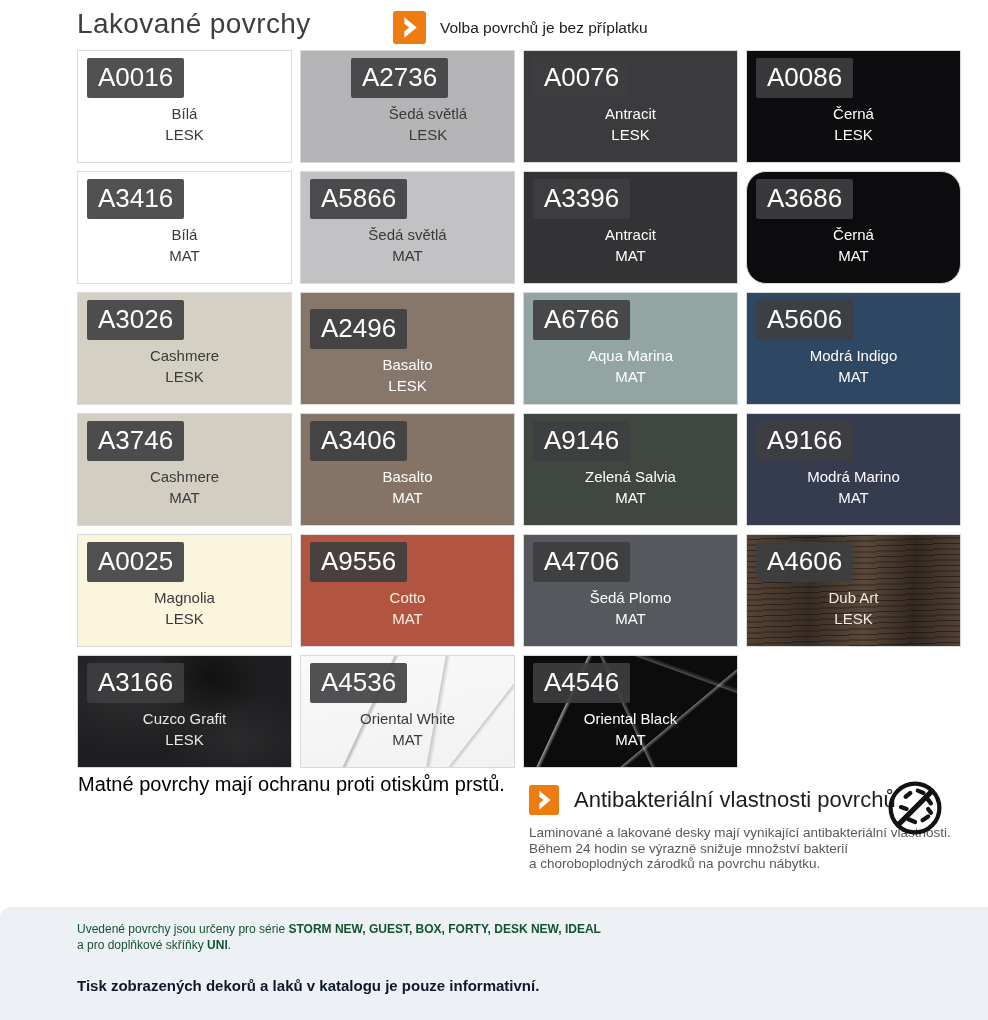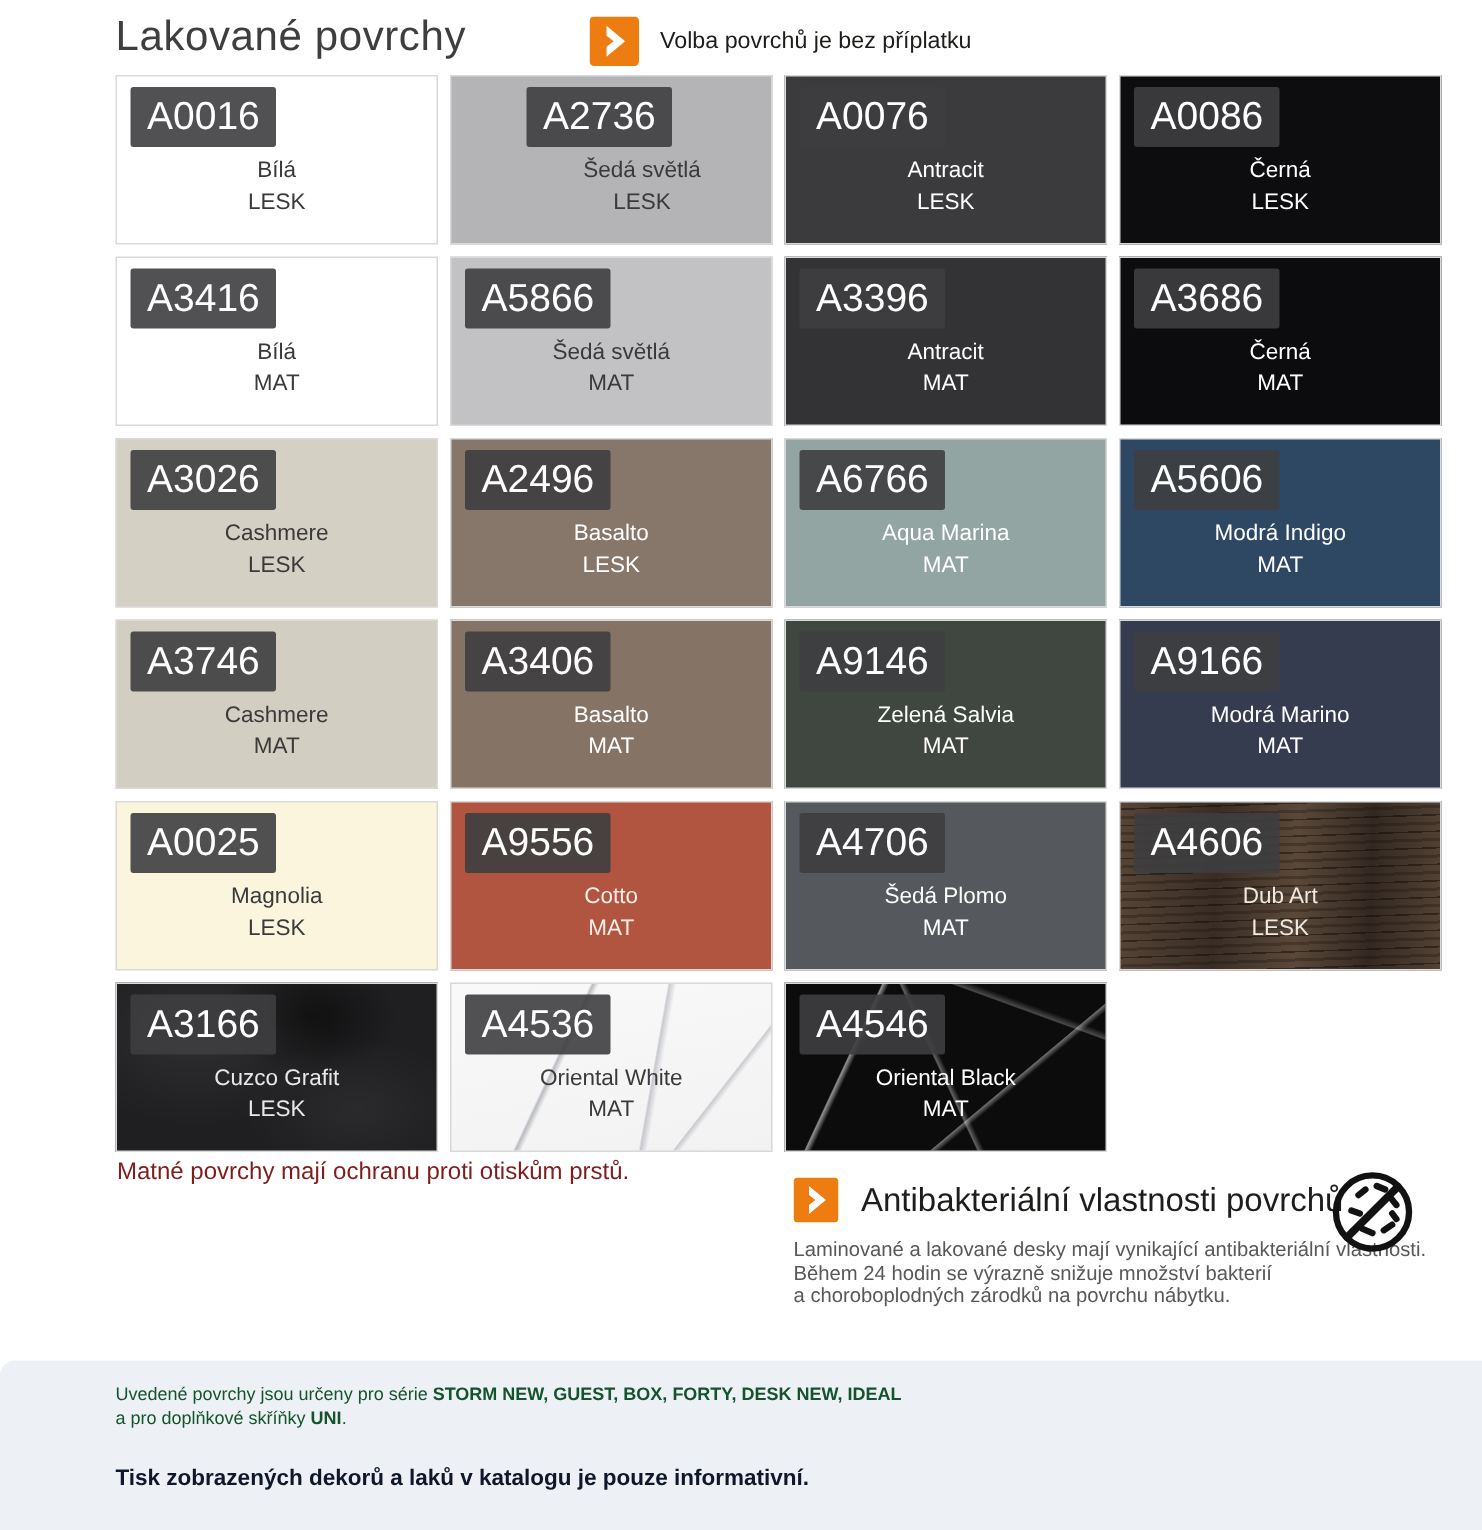--- a/index.html
+++ b/index.html
@@ -36,21 +36,21 @@
      linear-gradient(115deg, rgba(0,0,0,0) 35%, rgba(110,115,125,.45) 35.6%, rgba(0,0,0,0) 37.2%),
      linear-gradient(100deg, rgba(0,0,0,0) 62%, rgba(130,135,145,.4) 62.5%, rgba(0,0,0,0) 64.5%),
      linear-gradient(128deg, rgba(0,0,0,0) 78%, rgba(120,125,135,.35) 78.4%, rgba(0,0,0,0) 80%),
      linear-gradient(170deg, rgba(255,255,255,.55), rgba(255,255,255,0));}
   .tx-marble-black{background-image:
      linear-gradient(115deg, rgba(0,0,0,0) 24%, rgba(255,255,255,.55) 24.4%, rgba(0,0,0,0) 26%),
      linear-gradient(65deg, rgba(0,0,0,0) 48%, rgba(255,255,255,.35) 48.4%, rgba(0,0,0,0) 50%),
      linear-gradient(140deg, rgba(0,0,0,0) 66%, rgba(255,255,255,.4) 66.3%, rgba(0,0,0,0) 68%),
      linear-gradient(20deg, rgba(0,0,0,0) 80%, rgba(255,255,255,.25) 80.5%, rgba(0,0,0,0) 83%);}
 
-  .matte-note{position:absolute;left:78px;top:773px;margin:0;font-size:16px;color:#7f1d1d;}
+  .matte-note{position:absolute;left:78px;top:773px;margin:0;font-size:20px;color:#000000;}
 
   .anti{position:absolute;left:529px;top:785px;width:450px;}
   .anti-head{display:flex;align-items:center;gap:15px;}
   .anti-head .chev{width:30px;height:30px;}
   .anti-title{font-size:22px;color:#1d1d1b;}
   .anti-body{margin:10px 0 0;font-size:13.5px;line-height:1.16;color:#57585a;white-space:pre-line;}
 
   .nobact{position:absolute;left:885px;top:778px;width:60px;height:60px;}
 
   .footer{position:absolute;left:0;top:907px;width:988px;height:113px;
@@ -104,31 +104,31 @@
       <div class="cell" style="background-color: rgb(194, 193, 195); color: rgb(58, 58, 58);">
         <div class="code">A5866</div>
         <div class="cname">Šedá světlá</div>
         <div class="finish">MAT</div>
       </div>
       <div class="cell" style="background-color: rgb(51, 51, 53); color: rgb(255, 255, 255);">
         <div class="code">A3396</div>
         <div class="cname">Antracit</div>
         <div class="finish">MAT</div>
       </div>
-      <div class="cell" style="background-color: rgb(12, 12, 14); color: rgb(255, 255, 255);">
+      <div class="cell" style="background-color: rgb(12, 12, 14); color: rgb(255, 255, 255); border-radius: 20px;">
         <div class="code">A3686</div>
         <div class="cname">Černá</div>
         <div class="finish">MAT</div>
       </div>
       <div class="cell" style="background-color: rgb(213, 208, 196); color: rgb(58, 58, 58);">
         <div class="code">A3026</div>
         <div class="cname">Cashmere</div>
         <div class="finish">LESK</div>
       </div>
-      <div class="cell" style="background-color: rgb(135, 118, 106); color: rgb(255, 255, 255);">
+      <div class="cell" style="background-color: rgb(135, 118, 106); color: rgb(255, 255, 255); justify-content: center;">
         <div class="code">A2496</div>
         <div class="cname">Basalto</div>
         <div class="finish">LESK</div>
       </div>
       <div class="cell" style="background-color: rgb(146, 165, 162); color: rgb(255, 255, 255);">
         <div class="code">A6766</div>
         <div class="cname">Aqua Marina</div>
         <div class="finish">MAT</div>
       </div>
       <div class="cell" style="background-color: rgb(46, 71, 98); color: rgb(255, 255, 255);">

